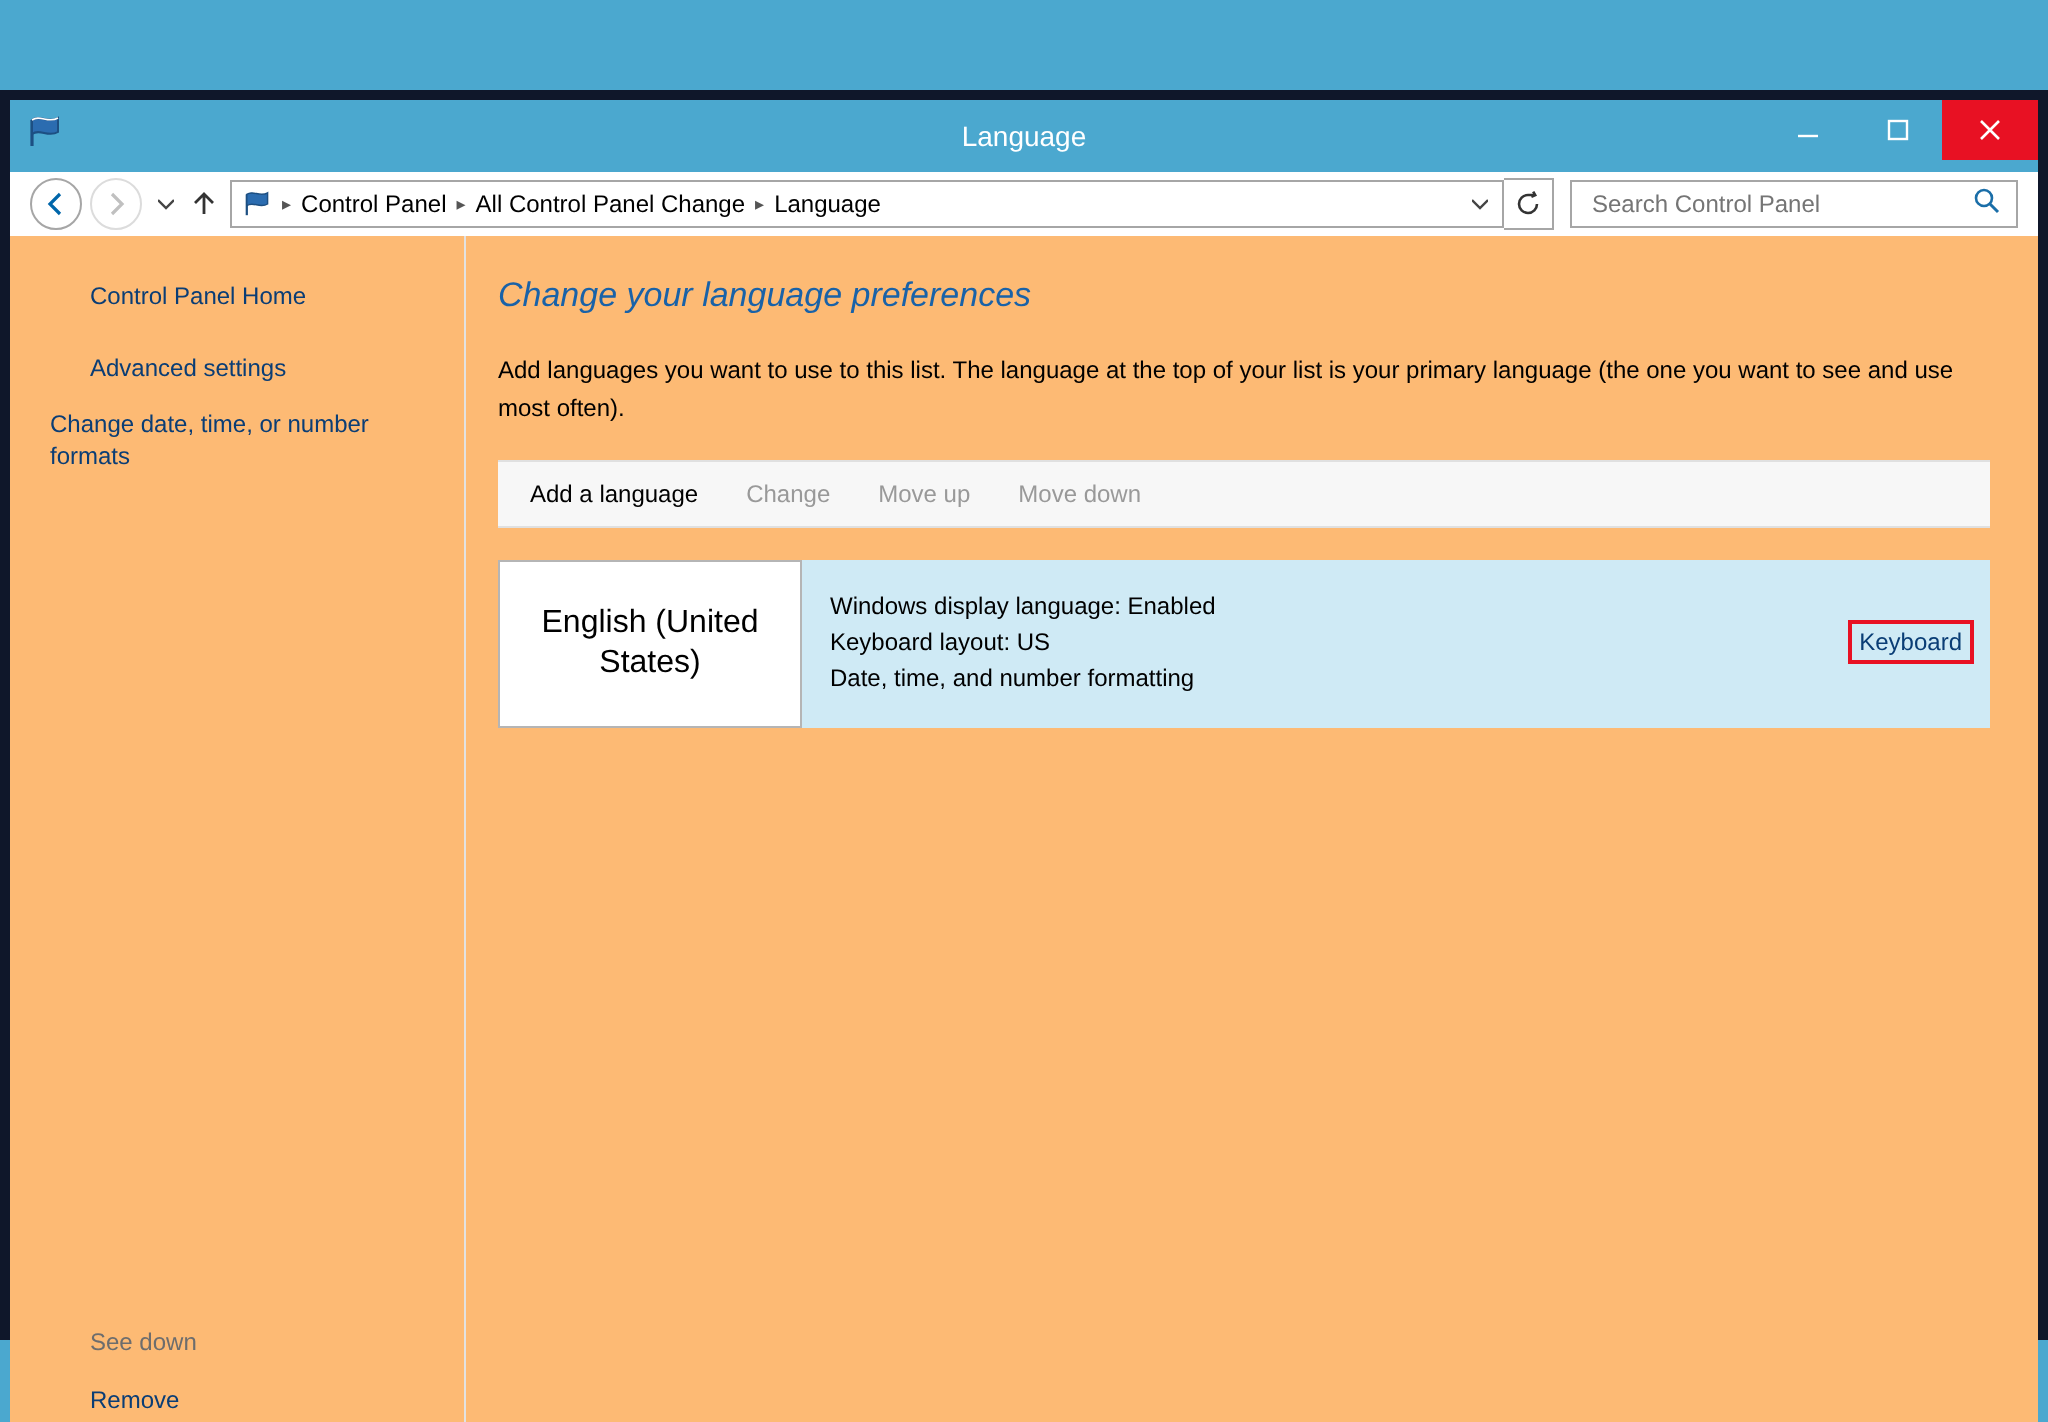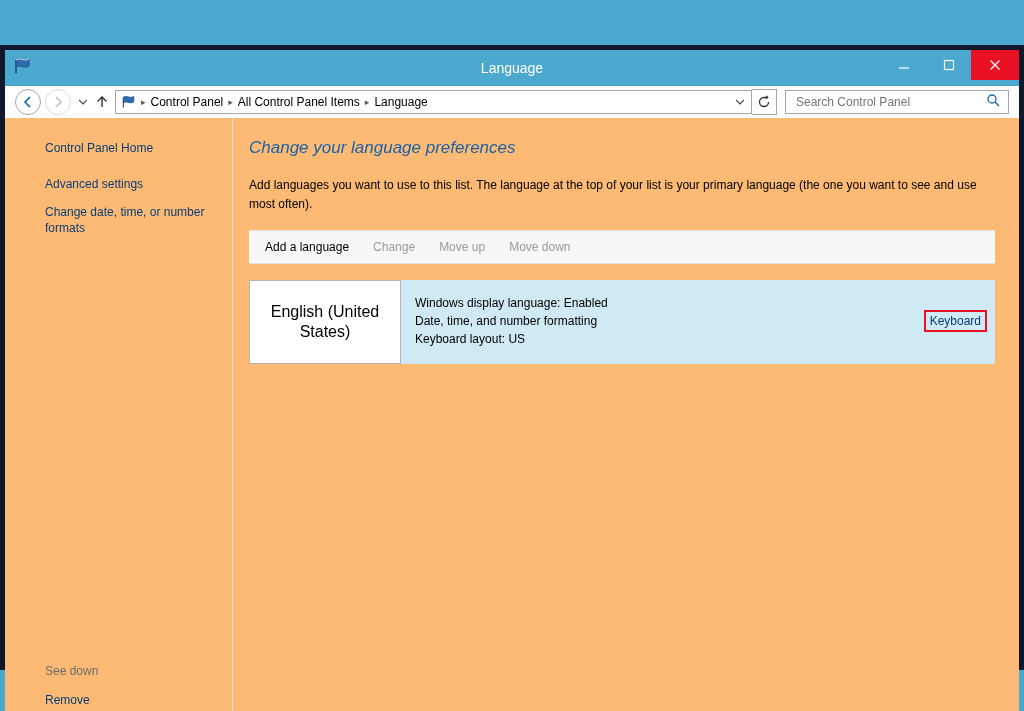--- a/index.html
+++ b/index.html
@@ -205,21 +205,21 @@
   }
   .side-link {
     display: block;
     color: #0a3d75;
     font-size: 12px;
     padding: 6px 16px 6px 40px;
     text-decoration: none;
     line-height: 16px;
   }
   .side-link.home { padding-top: 0; padding-bottom: 14px; }
-  .side-link.multiline { padding-right: 8px; }
+  .side-link.multiline { padding-right: 8px; padding-left: 20px; }
   .see-also {
     position: absolute;
     bottom: 18px;
     left: 0;
     width: 100%;
   }
   .see-also-title {
     color: #6d6d6d;
     font-size: 12px;
     padding: 0 16px 8px 40px;
@@ -364,21 +364,21 @@
     <div class="crumbbar">
       <span class="crumb-icon">
         <svg width="16" height="16" viewBox="0 0 20 20">
           <path d="M3 4 L3 17" stroke="#1d4f82" stroke-width="1.4" fill="none"></path>
           <path d="M3 4 C7 1, 11 6, 16 3 L16 10 C11 13, 7 8, 3 11 Z" fill="#2b6cb0" stroke="#1d4f82" stroke-width="0.9"></path>
         </svg>
       </span>
       <span class="crumb-sep">▸</span>
       <span class="crumb">Control Panel</span>
       <span class="crumb-sep">▸</span>
-      <span class="crumb">All Control Panel Items</span>
+      <span class="crumb">All Control Panel Change</span>
       <span class="crumb-sep">▸</span>
       <span class="crumb">Language</span>
       <span class="crumb-spacer"></span>
       <span class="crumb-caret">
         <svg width="8" height="6" viewBox="0 0 8 6">
             <path d="M0 1 L4 5 L8 1" fill="none" stroke="#444" stroke-width="1.2"></path>
           </svg>
       </span>
     </div>
 
@@ -423,22 +423,22 @@
         <div class="tb-item disabled">Change</div>
         <div class="tb-item disabled">Move up</div>
         <div class="tb-item disabled">Move down</div>
       </div>
 
       <div class="lang-list">
         <div class="lang-row">
           <div class="lang-tile">English (United States)</div>
           <div class="lang-details">
             <div>Windows display language: Enabled</div>
+            <div>Keyboard layout: US</div>
             <div>Date, time, and number formatting</div>
-            <div>Keyboard layout: US</div>
           </div>
           <div class="options-wrap">
             <a class="options-link" href="#">Keyboard</a>
           </div>
         </div>
       </div>
     </div>
 
   </div>
 </div>

